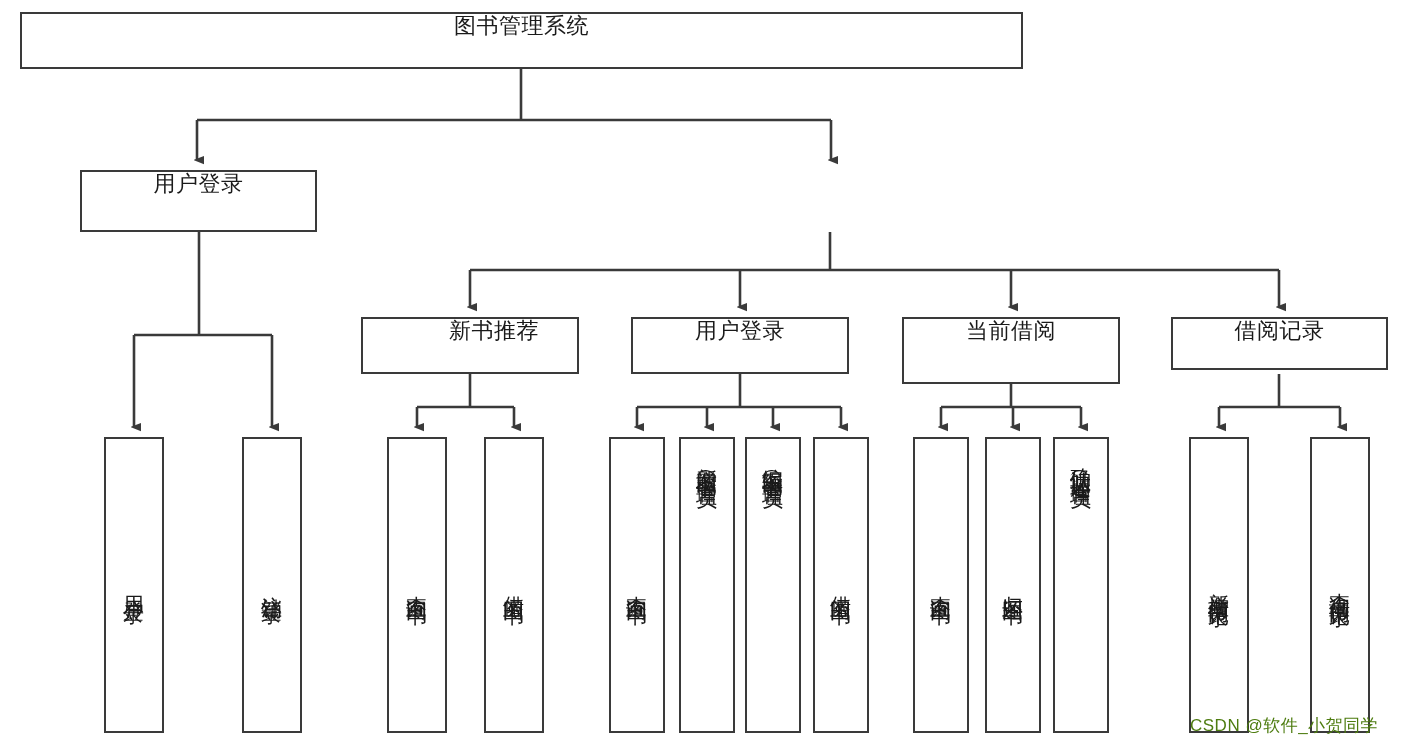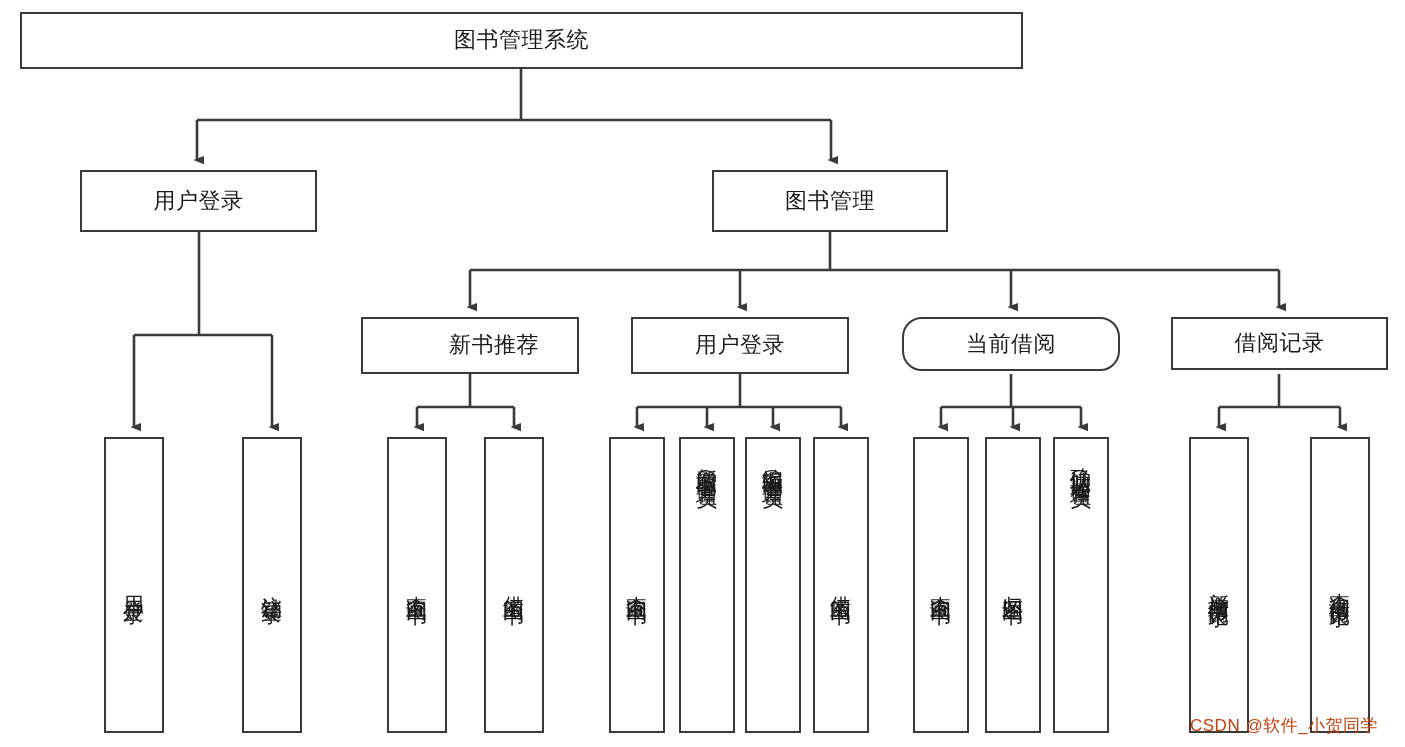--- a/index.html
+++ b/index.html
@@ -25,21 +25,21 @@
     top: 0;
     width: 1405px;
     height: 747px;
   }
   .node-box {
     position: absolute;
     box-sizing: border-box;
     background: #ffffff;
     border: 2px solid #3a3a3a;
     display: flex;
-    align-items: center;
+    align-items: flex-start;
     justify-content: center;
     overflow: hidden;
   }
   .node-label-h {
     font-size: 22px;
     color: #1a1a1a;
     line-height: 1.1;
     white-space: nowrap;
     letter-spacing: 0.5px;
   }
@@ -57,21 +57,21 @@
     justify-content: center;
     padding-top: 12px;
   }
   .leaf-box.center-text {
     align-items: center;
     padding-top: 0;
   }
   .watermark {
     position: absolute;
     font-size: 17px;
-    color: #c2410c;
+    color: #4d7c0f;
     white-space: nowrap;
     letter-spacing: 0.5px;
   }
 </style>
 </head>
 <body>
 
 <div id="diagram-root">
 
   <svg class="diagram-canvas" viewBox="0 0 1405 747">
@@ -140,31 +140,28 @@
     </g>
   </svg>
 
   <div class="node-box" id="node-root" style="left:20px; top:12px; width:1003px; height:57px;">
     <span class="node-label-h">图书管理系统</span>
   </div>
 
   <div class="node-box" style="left:80px; top:170px; width:237px; height:62px;">
     <span class="node-label-h">用户登录</span>
   </div>
-  <div class="node-box" style="left:712px; top:170px; width:236px; height:62px;">
-    <span class="node-label-h">图书管理</span>
-  </div>
 
   <div class="node-box" style="left:361px; top:317px; width:218px; height:57px;padding-left:48px;">
     <span class="node-label-h">新书推荐</span>
   </div>
   <div class="node-box" style="left:631px; top:317px; width:218px; height:57px;">
     <span class="node-label-h">用户登录</span>
   </div>
-  <div class="node-box" style="left:902px; top:317px; width:218px; height:54px;border-radius:20px;">
+  <div class="node-box" style="left:902px; top:317px; width:218px; height:67px;">
     <span class="node-label-h">当前借阅</span>
   </div>
   <div class="node-box" style="left:1171px; top:317px; width:217px; height:53px;">
     <span class="node-label-h">借阅记录</span>
   </div>
 
   <div class="node-box leaf-box center-text" style="left:104px; top:437px; width:60px; height:296px;">
     <span class="node-label-v">用户登录</span>
   </div>
   <div class="node-box leaf-box center-text" style="left:242px; top:437px; width:60px; height:296px;">

